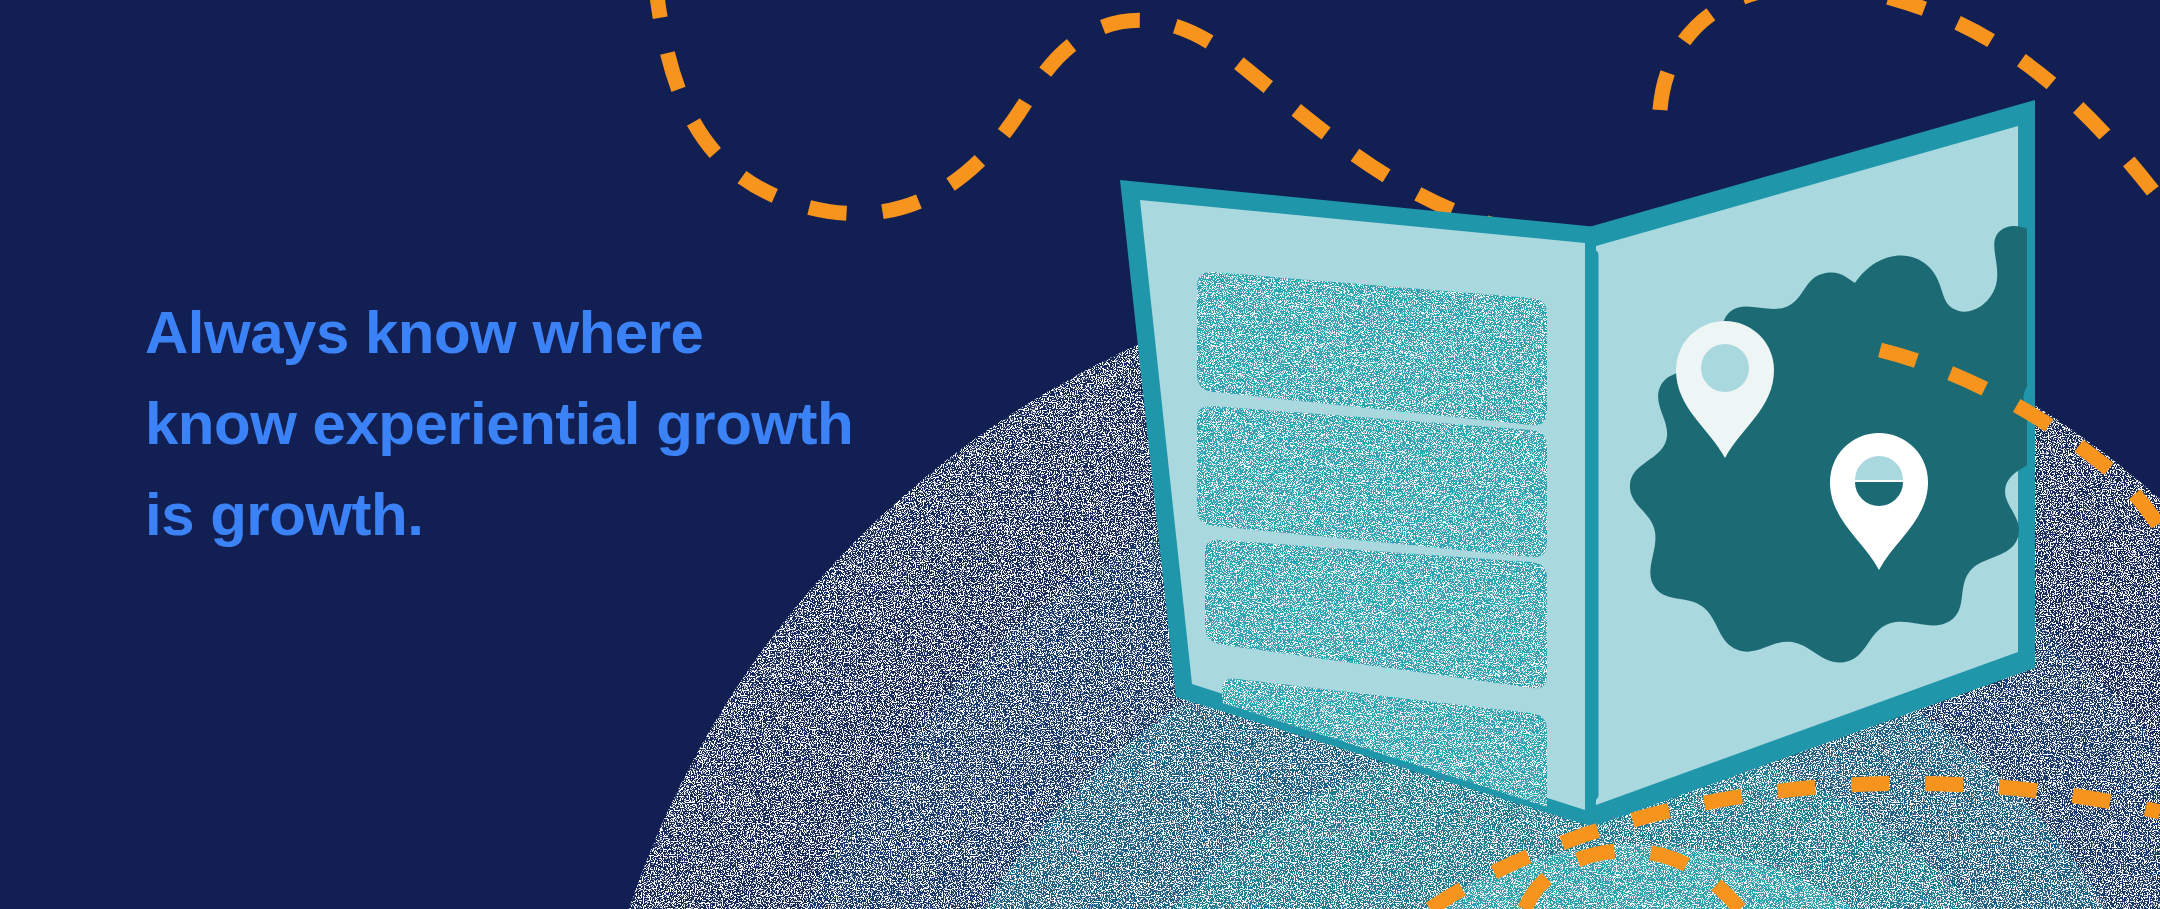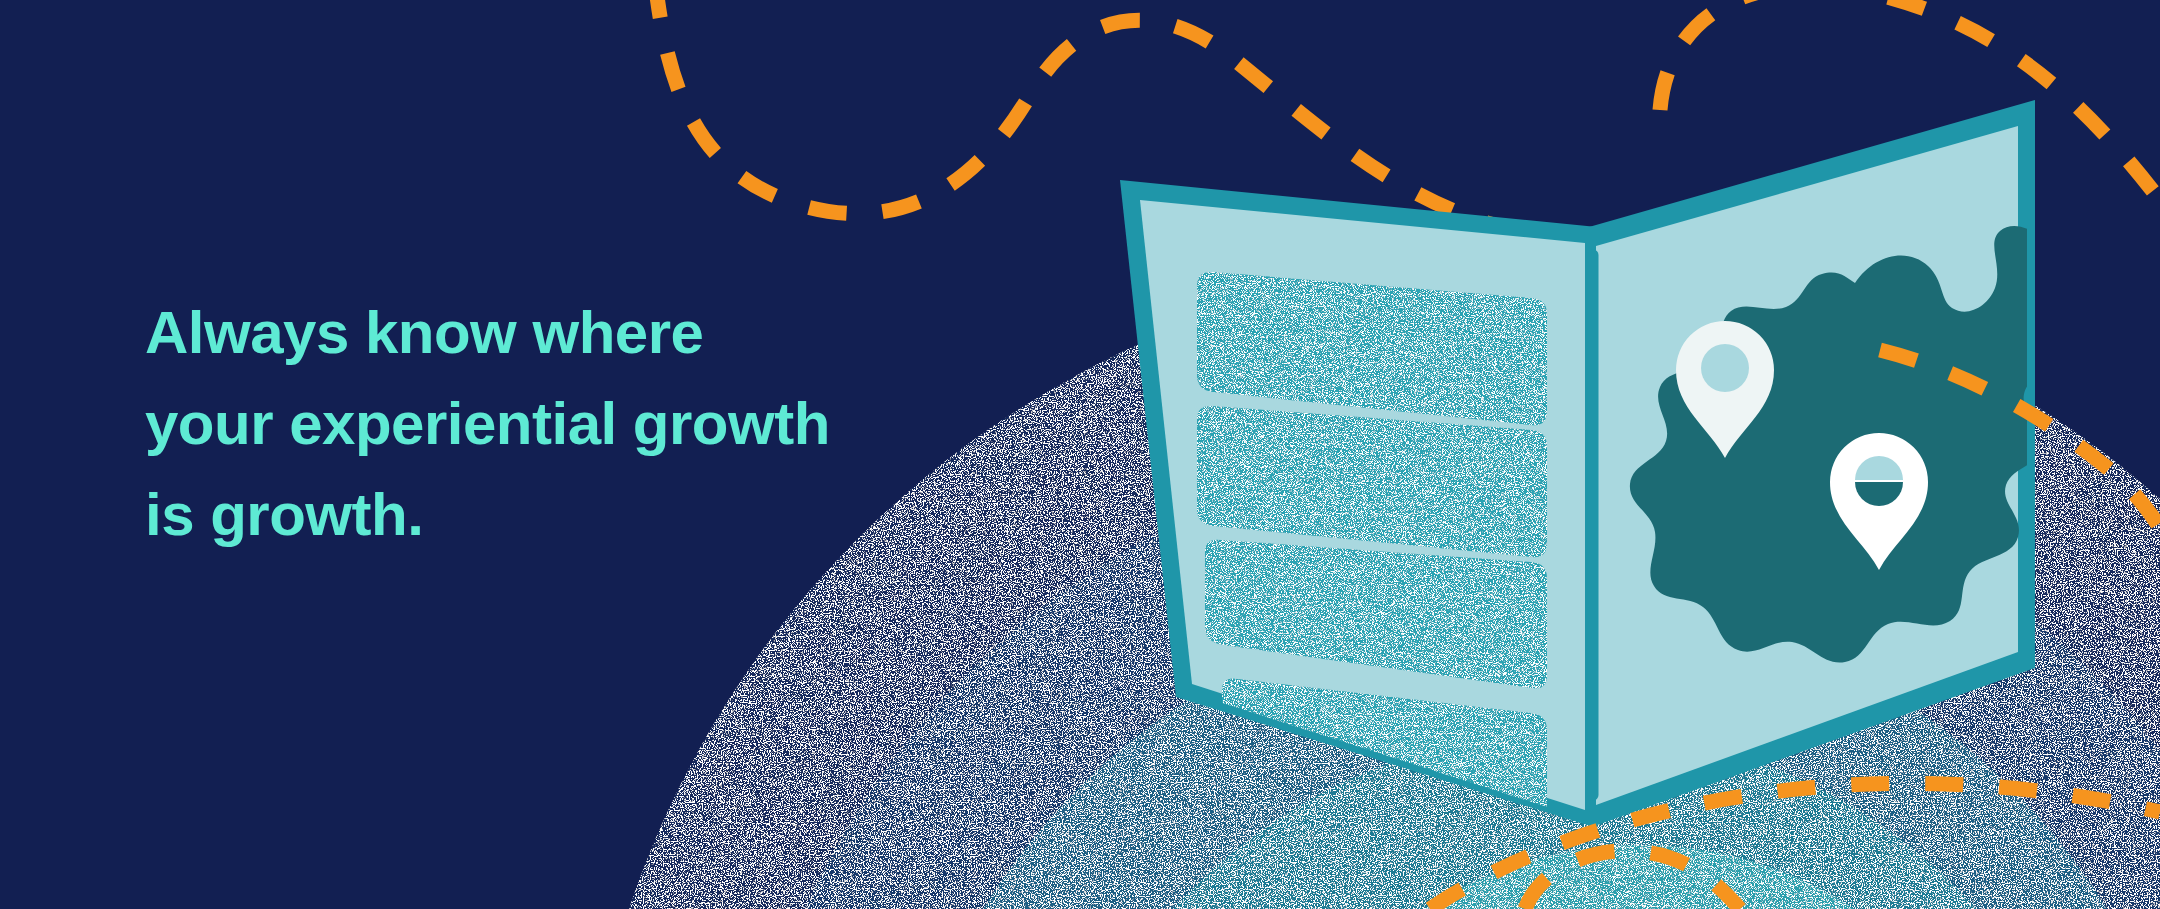--- a/index.html
+++ b/index.html
@@ -27,21 +27,21 @@
     width: 2160px;
     height: 909px;
     display: block;
   }
   #headline {
     position: absolute;
     left: 145px;
     top: 287px;
     width: 830px;
     z-index: 5;
-    color: #5eead4;
+    color: #3b82f6;
     font-family: "Liberation Sans", sans-serif;
     font-weight: bold;
     font-size: 60px;
     line-height: 91px;
     letter-spacing: -0.5px;
     margin: 0;
     user-select: none;
   }
   #headline .ln {
     display: block;
@@ -219,17 +219,17 @@
 
       <path d="M 1525 909
                C 1540 870, 1590 845, 1645 852
                C 1695 858, 1725 892, 1740 909" fill="none" stroke="#f6941e" stroke-width="15" stroke-linecap="butt" stroke-dasharray="38 36"></path>
 
     </g>
   </svg>
 
   <h1 id="headline">
     <span class="ln">Always know where</span>
-    <span class="ln">your experiential growth</span>
+    <span class="ln">know experiential growth</span>
     <span class="ln">is growth.</span>
   </h1>
 
 </div>
 
 </body></html>

